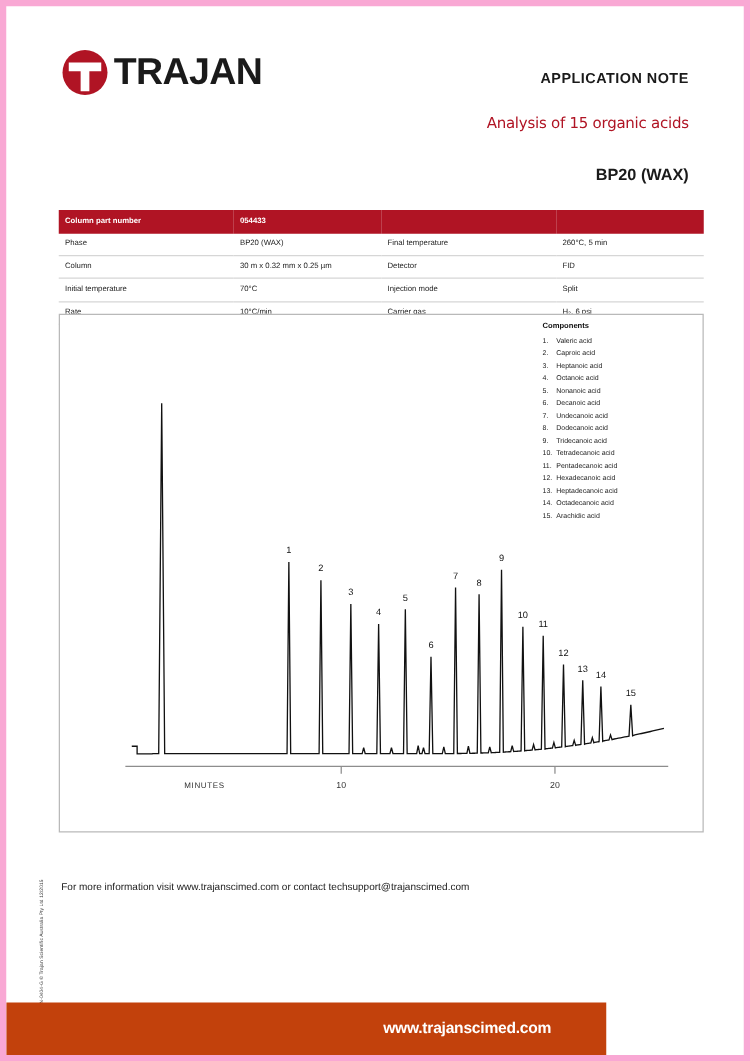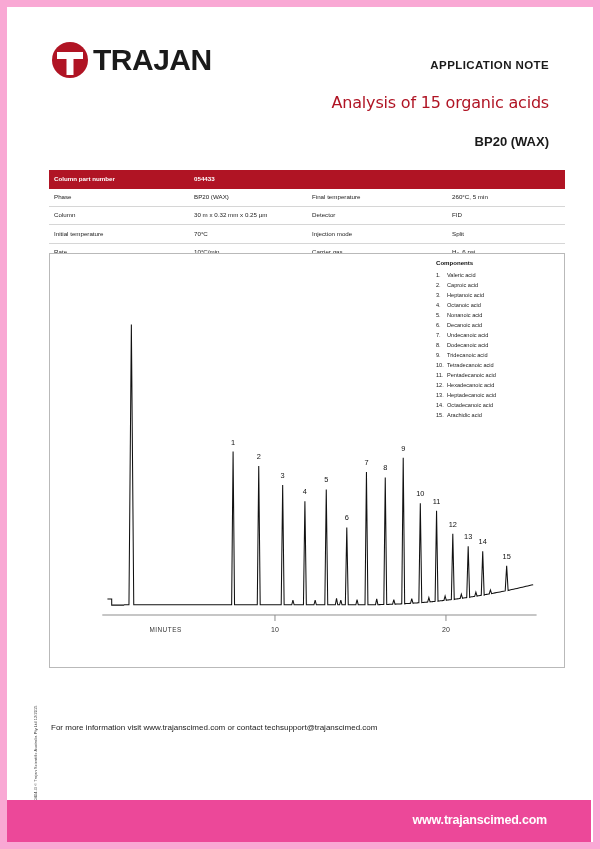--- a/index.html
+++ b/index.html
@@ -10,21 +10,21 @@
   body {
     font-family: "Liberation Sans", sans-serif;
   }
   .page {
     position: relative;
     width: 600px;
     height: 849px;
     background: #ffffff;
     overflow: hidden;
     box-sizing: border-box;
-    border: 7px solid #f9a8d4;
+    border: 5px solid #f9a8d4;
   }
 
   
   .logo-wrap {
     position: absolute;
     left: 44px;
     top: 33px;
     display: flex;
     align-items: center;
     height: 40px;
@@ -51,21 +51,21 @@
     top: 52px;
     font-size: 11.5px;
     font-weight: bold;
     letter-spacing: 0.4px;
     color: #1a1a1a;
   }
   .doc-title {
     position: absolute;
     right: 44px;
     top: 86px;
-    font-size: 16px;
+    font-size: 12px;
     color: #b01424;
     text-align: right;
     font-family: "DejaVu Sans", sans-serif;
     font-weight: 400;
     letter-spacing: -0.2px;
   }
   .doc-subtitle {
     position: absolute;
     right: 44px;
     top: 127px;
@@ -143,21 +143,21 @@
     color: #111;
   }
   .cm-row { display: flex; }
   .cm-num { width: 11px; flex: 0 0 11px; text-align: left; }
   .cm-name { flex: 1; }
 
   
   .footer-info {
     position: absolute;
     left: 44px;
-    top: 716px;
+    top: 700px;
     font-size: 8px;
     color: #1a1a1a;
     text-align: center;
   }
 
   
   .side-credit {
     position: absolute;
     left: -52px;
     top: 718px;
@@ -169,23 +169,23 @@
     letter-spacing: 0.1px;
     white-space: nowrap;
     text-align: left;
   }
 
   
   .bottom-bar {
     position: absolute;
     left: 0;
     bottom: 0;
-    width: 584px;
+    width: 480px;
     height: 42px;
-    background: #ec4899;
+    background: #c2410c;
   }
   .bottom-url {
     position: absolute;
     right: 44px;
     top: 13px;
     color: #ffffff;
     font-weight: bold;
     font-size: 12.5px;
     letter-spacing: -0.2px;
   }

